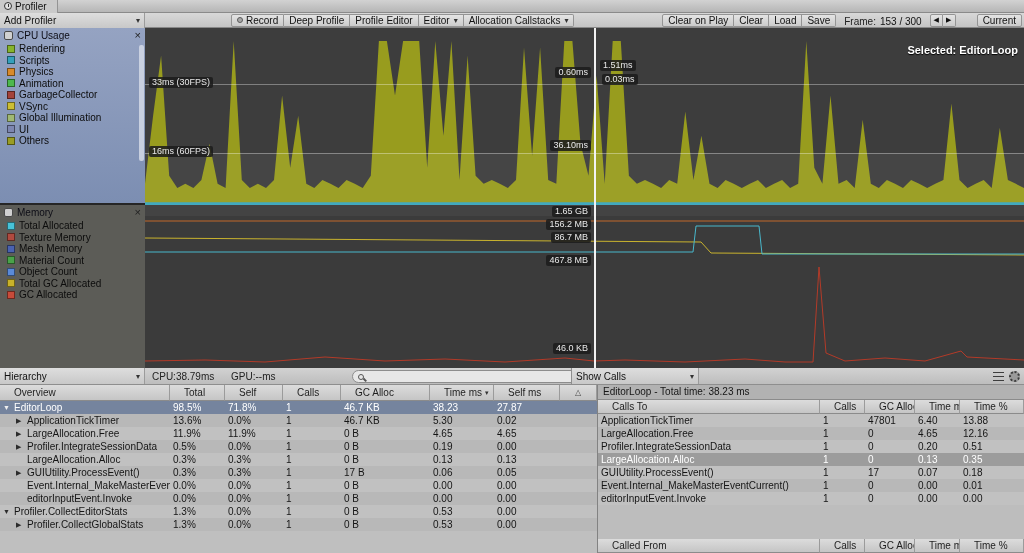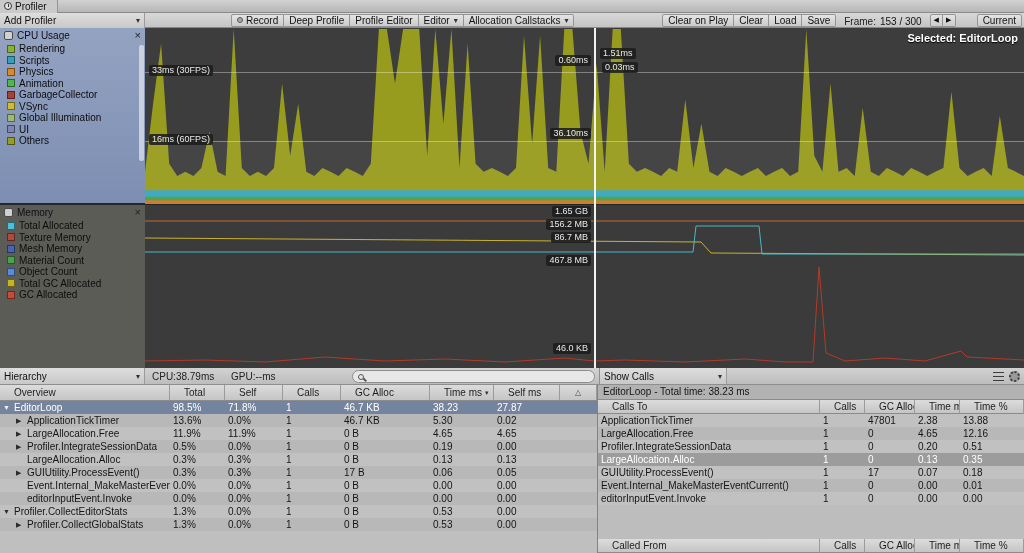--- a/index.html
+++ b/index.html
@@ -37,39 +37,39 @@
   .mem-panel{height:163px;background:#5c5c57;position:relative}
   .panel-head{display:flex;align-items:center;height:15px;padding:0 4px}
   .panel-icon{width:9px;height:9px;background:#d0d0d0;border:1px solid #4a4a4a;border-radius:2px;flex:none}
   .panel-title{margin-left:4px;flex:1;font-size:10px;color:#0d0d16}
   .close-x{font-size:11px;line-height:11px;color:#222;cursor:default}
   .legend-row{display:flex;align-items:center;height:11.5px;padding-left:7px;font-size:10px;color:#0c0c0c;white-space:nowrap}
   .swatch{width:8px;height:8px;border:1px solid rgba(0,0,0,.45);margin-right:4px;flex:none}
   .cpu-scroll{position:absolute;right:1px;top:17px;width:5px;height:116px;background:#d3d9e6;border-radius:2px;opacity:.85}
 
   .chart-col{position:absolute;left:145px;top:0;width:879px;height:340px}
-  .cpu-chart{position:absolute;top:1px;left:0;width:879px;height:177px;background:#3d3d3d;border-bottom:2px solid #262626;overflow:hidden}
+  .cpu-chart{position:absolute;top:13px;left:0;width:879px;height:177px;background:#3d3d3d;border-bottom:2px solid #262626;overflow:hidden}
   .mem-chart{position:absolute;top:177px;left:0;width:879px;height:163px;background:#3b3b3b;overflow:hidden}
   .chart-svg{position:absolute;left:0;top:0;width:100%;height:100%;display:block}
   .gridline{position:absolute;left:0;right:0;height:1px;background:rgba(255,255,255,.35);z-index:2}
   .cpu-band{position:absolute;left:0;right:0;top:112px;bottom:0;background:rgba(255,255,255,.045);z-index:1}
   .chart-badge{position:absolute;background:rgba(28,28,28,.88);color:#e9e9e9;font-size:9px;line-height:11px;padding:0 3px;border-radius:2px;z-index:6;white-space:nowrap}
   .frame-line{position:absolute;left:449px;top:0;width:2px;height:340px;background:#f2f2f2;z-index:5}
   .selected-label{position:absolute;top:3px;right:6px;color:#fff;font-weight:bold;font-size:11px;text-shadow:0 1px 1px #000;z-index:6}
 
   
   .btoolbar{position:relative;height:17px;background:linear-gradient(#d2d2d2,#bdbdbd);border-bottom:1px solid #8e8e8e;font-size:10px}
   .hierarchy-dd{position:absolute;left:0;top:0;width:145px;height:16px}
   .stats{position:absolute;left:152px;top:3px;color:#222}
   .stats span{margin-right:14px}
   .searchbox{position:absolute;left:352px;top:2px;width:243px;height:13px;border:1px solid #8d8d8d;border-radius:7px;background:#e7e7e7;display:flex;align-items:center;padding:0 5px}
   .lens{width:6px;height:6px;border:1.5px solid #555;border-radius:50%;position:relative;margin-right:3px;flex:none}
   .lens::after{content:"";position:absolute;width:4px;height:1.5px;background:#555;transform:rotate(45deg);right:-3.5px;bottom:-1.5px}
   .searchbox input{flex:1;border:none;background:transparent;outline:none;font-size:10px;height:11px;font-family:"Liberation Sans",sans-serif}
-  .showcalls-dd{position:absolute;left:599px;top:0;width:128px;height:16px;border-left:1px solid #8e8e8e}
+  .showcalls-dd{position:absolute;left:571px;top:0;width:128px;height:16px;border-left:1px solid #8e8e8e}
   .right-icons{position:absolute;right:4px;top:3px;display:flex;align-items:center;gap:5px}
   .sliders-icon{width:11px;height:9px;background:linear-gradient(#3d3d3d 0 1px,transparent 1px 4px,#3d3d3d 4px 5px,transparent 5px 8px,#3d3d3d 8px 9px)}
   .gear-icon{width:11px;height:11px;border:2px dotted #3c3c3c;border-radius:50%;background:#9a9a9a}
 
   
   .bottom{position:relative;height:168px;background:#bdbdbd}
   .left-table{position:absolute;left:0;top:0;width:598px;height:168px;border-right:1px solid #828282;background:#bfbfbf;overflow:hidden}
   .thead{display:flex;height:16px}
   .hcell{background:linear-gradient(#dcdcdc,#c5c5c5);border-right:1px solid #9b9b9b;border-bottom:1px solid #8b8b8b;font-size:10px;line-height:15px;padding-left:14px;color:#1e1e1e;overflow:hidden;white-space:nowrap;display:flex;align-items:center}
   .sortarrow{font-size:7px;margin-left:3px;color:#333}
@@ -429,21 +429,21 @@
           <div class="hcell d-calls">Calls</div>
           <div class="hcell d-gc">GC Alloc</div>
           <div class="hcell d-time">Time ms</div>
           <div class="hcell d-pct">Time %</div>
         </div>
       <div>
           <div class="drow">
             <div class="cell d-name">ApplicationTickTimer</div>
             <div class="cell d-calls">1</div>
             <div class="cell d-gc">47801</div>
-            <div class="cell d-time">2.38</div>
+            <div class="cell d-time">6.40</div>
             <div class="cell d-pct">13.88</div>
           </div>
           <div class="drow alt">
             <div class="cell d-name">LargeAllocation.Free</div>
             <div class="cell d-calls">1</div>
             <div class="cell d-gc">0</div>
             <div class="cell d-time">4.65</div>
             <div class="cell d-pct">12.16</div>
           </div>
           <div class="drow">

